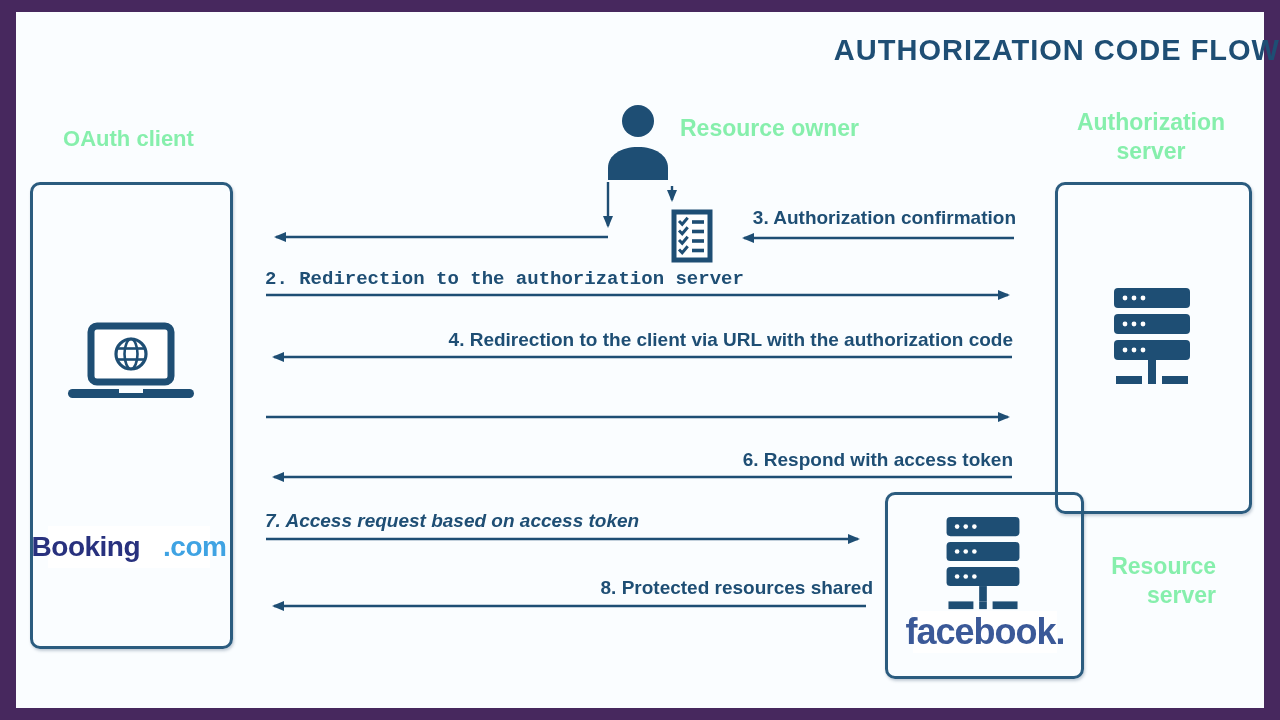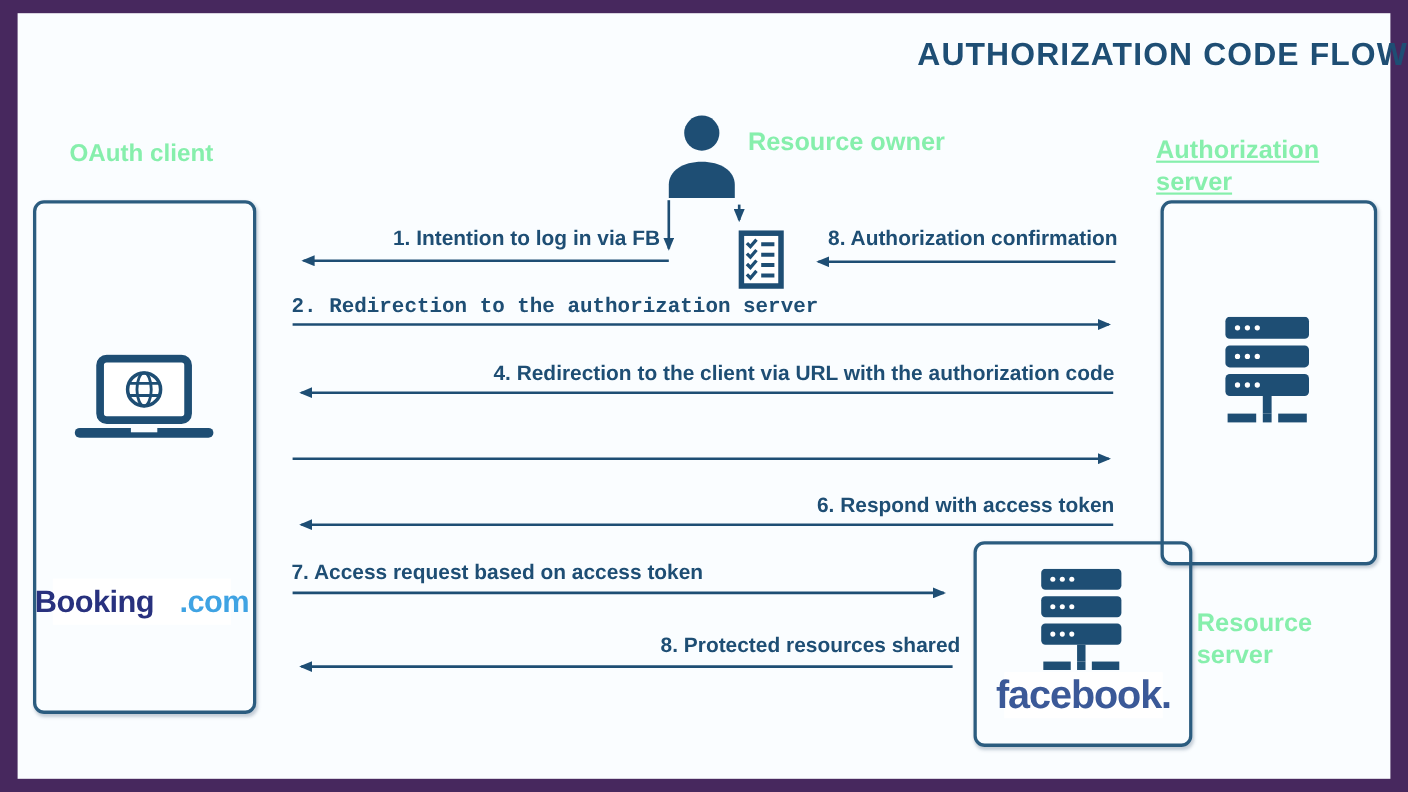--- a/index.html
+++ b/index.html
@@ -84,21 +84,21 @@
         <path d="M8 21.5 l3.2 3.2 l5.5 -6.4" stroke-width="3"></path>
           <line x1="21" y1="22.5" x2="33" y2="22.5" stroke-width="3.6"></line>
         <path d="M8 31 l3.2 3.2 l5.5 -6.4" stroke-width="3"></path>
           <line x1="21" y1="32" x2="33" y2="32" stroke-width="3.6"></line>
         <path d="M8 40.5 l3.2 3.2 l5.5 -6.4" stroke-width="3"></path>
           <line x1="21" y1="41.5" x2="33" y2="41.5" stroke-width="3.6"></line>
       </g>
     </svg>
   </div>
 
-  <div class="abs entity-label" style="left:1051px;top:122px;width:200px;font-size:23px;text-decoration:underline;">Authorization server</div>
+  <div class="abs entity-label" style="left:1051px;top:108px;width:200px;text-align:center;font-size:23px;">Authorization server</div>
   <div class="abs box" style="left:1055px;top:182px;width:191px;height:326px;"></div>
   <div class="abs" style="left:1113px;top:288px;">
     <svg width="78" height="98" viewBox="0 0 78 98">
       <g fill="#1e4e74">
         <rect x="1" y="0" width="76" height="20" rx="4"></rect>
         <rect x="1" y="26" width="76" height="20" rx="4"></rect>
         <rect x="1" y="52" width="76" height="20" rx="4"></rect>
         <rect x="35" y="72" width="8" height="16"></rect>
         <rect x="3" y="88" width="26" height="8"></rect>
         <rect x="35" y="88" width="8" height="8"></rect>
@@ -137,22 +137,21 @@
         <circle cx="12" cy="36" r="2.4"></circle>
           <circle cx="21" cy="36" r="2.4"></circle>
           <circle cx="30" cy="36" r="2.4"></circle>
         <circle cx="12" cy="62" r="2.4"></circle>
           <circle cx="21" cy="62" r="2.4"></circle>
           <circle cx="30" cy="62" r="2.4"></circle>
       </g>
     </svg>
   </div>
   <div id="facebook-logo" class="abs logo-patch">facebook.</div>
-  <div class="abs entity-label" style="left:1088px;top:552px;width:128px;text-align:left;font-size:23px;">Resource server</div>
+  <div class="abs entity-label" style="left:1088px;top:552px;width:128px;text-align:right;font-size:23px;">Resource server</div>
 
-  <div class="abs step-label" style="right:680px;top:206px;">1. Intention to log in via FB</div>
   <div class="abs step-label" style="left:265px;top:267px;font-family:Liberation Mono, monospace;">2. Redirection to the authorization server</div>
-  <div class="abs step-label" style="right:264px;top:206px;">8. Authorization confirmation</div>
+  <div class="abs step-label" style="right:264px;top:206px;">3. Authorization confirmation</div>
   <div class="abs step-label" style="right:267px;top:328px;">4. Redirection to the client via URL with the authorization code</div>
   <div class="abs step-label" style="right:267px;top:448px;">6. Respond with access token</div>
-  <div class="abs step-label" style="left:265px;top:509px;">7. Access request based on access token</div>
+  <div class="abs step-label" style="left:265px;top:509px;font-style:italic;">7. Access request based on access token</div>
   <div class="abs step-label" style="right:407px;top:576px;">8. Protected resources shared</div>
 </div>
 
 </body></html>

